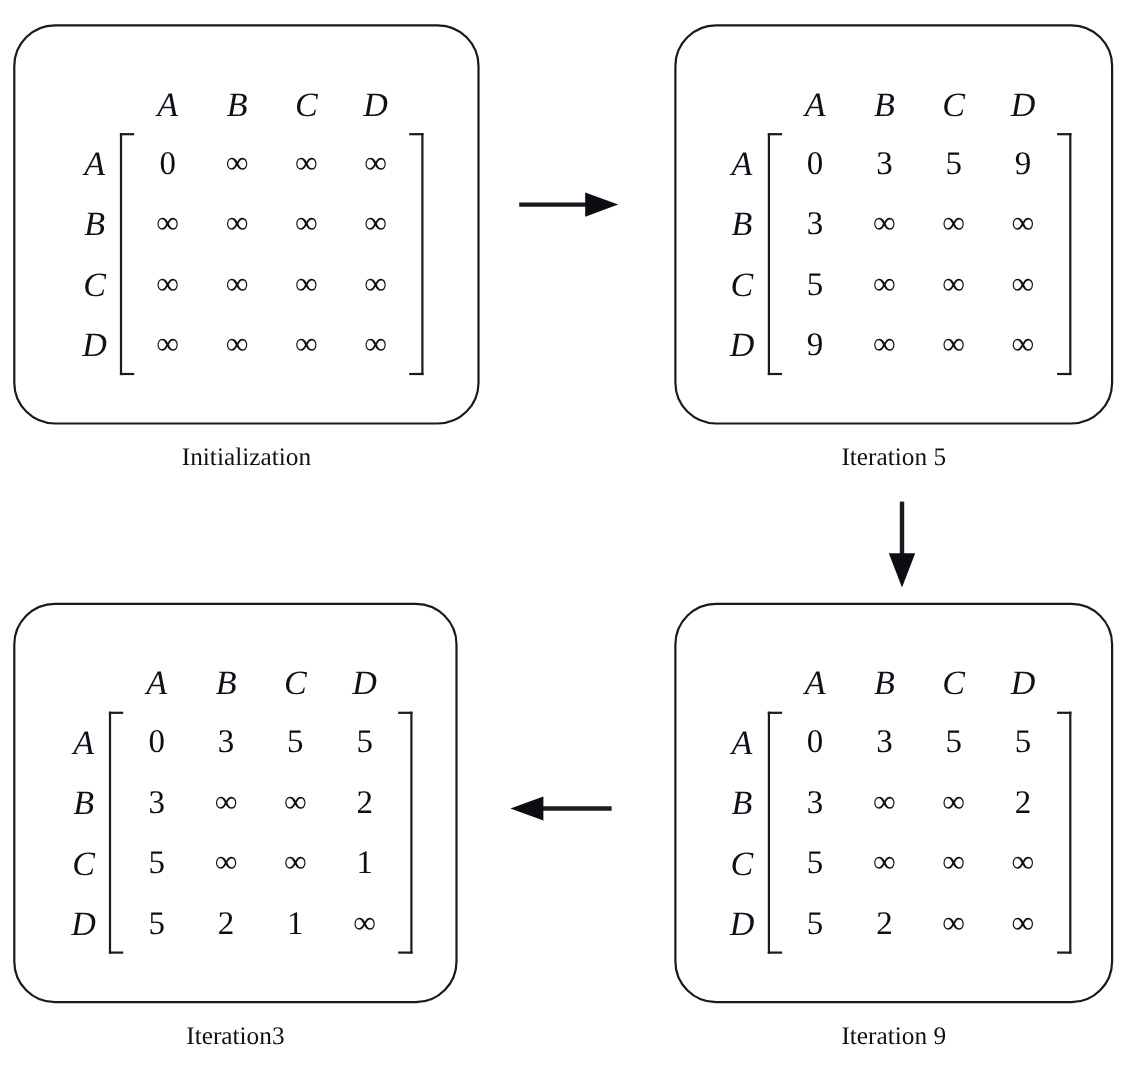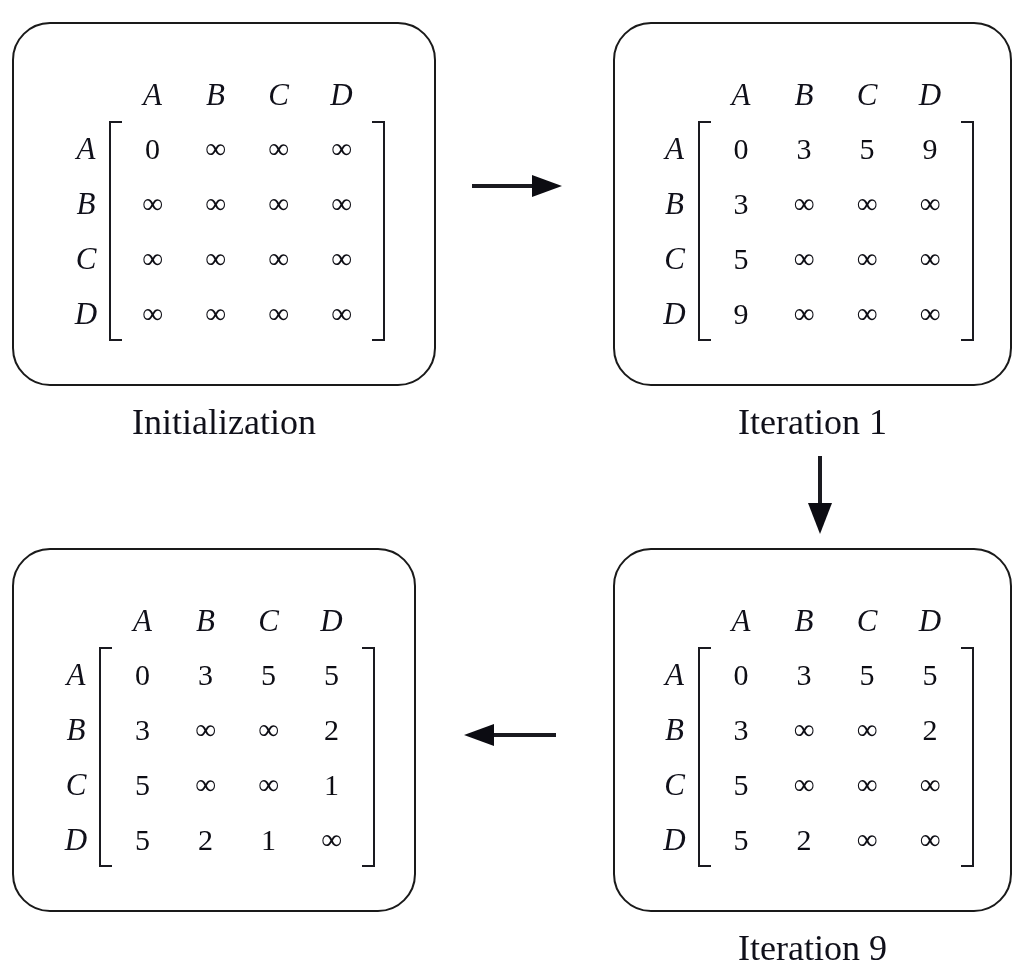--- a/index.html
+++ b/index.html
@@ -116,21 +116,21 @@
     border-top: 2.4px solid #1a1a20;
     border-bottom: 2.4px solid #1a1a20;
   }
   .bracket-left  { left: 0;  border-left: 2.4px solid #1a1a20; }
   .bracket-right { right: 0; border-right: 2.4px solid #1a1a20; }
 
   
   .caption {
     position: absolute;
     text-align: center;
-    font-size: 36px;
+    font-size: 23px;
     line-height: 1;
     color: #10101a;
     white-space: nowrap;
   }
   .cap-tl { left: 12px;  top: 404px; width: 424px; }
   .cap-tr { left: 613px; top: 404px; width: 399px; }
   .cap-bl { left: 12px;  top: 930px; width: 404px; }
   .cap-br { left: 613px; top: 930px; width: 399px; }
 
   
@@ -231,21 +231,21 @@
         <span class="cell inf">∞</span>
         <span class="cell inf">∞</span>
 
         <span class="cell">9</span>
         <span class="cell inf">∞</span>
         <span class="cell inf">∞</span>
         <span class="cell inf">∞</span>
       </div>
     </div>
   </div>
-  <div class="caption cap-tr">Iteration 1</div>
+  <div class="caption cap-tr">Iteration 5</div>
 
   <div class="panel panel-br">
     <div class="matrix-block">
       <div class="corner-spacer"></div>
 
       <div class="col-headers">
         <span class="col-head">A</span>
         <span class="col-head">B</span>
         <span class="col-head">C</span>
         <span class="col-head">D</span>
@@ -323,20 +323,21 @@
         <span class="cell inf">∞</span>
         <span class="cell">1</span>
 
         <span class="cell">5</span>
         <span class="cell">2</span>
         <span class="cell">1</span>
         <span class="cell inf">∞</span>
       </div>
     </div>
   </div>
+  <div class="caption cap-bl">Iteration3</div>
 
   <svg id="arrows" viewBox="0 0 1024 980" width="1024" height="980">
 
     <g>
       <line x1="472" y1="186" x2="534" y2="186" stroke="#1a1a20" stroke-width="4"></line>
       <polygon points="532,175 562,186 532,197" fill="#0c0c12"></polygon>
     </g>
 
     <g>
       <line x1="820" y1="456" x2="820" y2="505" stroke="#1a1a20" stroke-width="4"></line>

